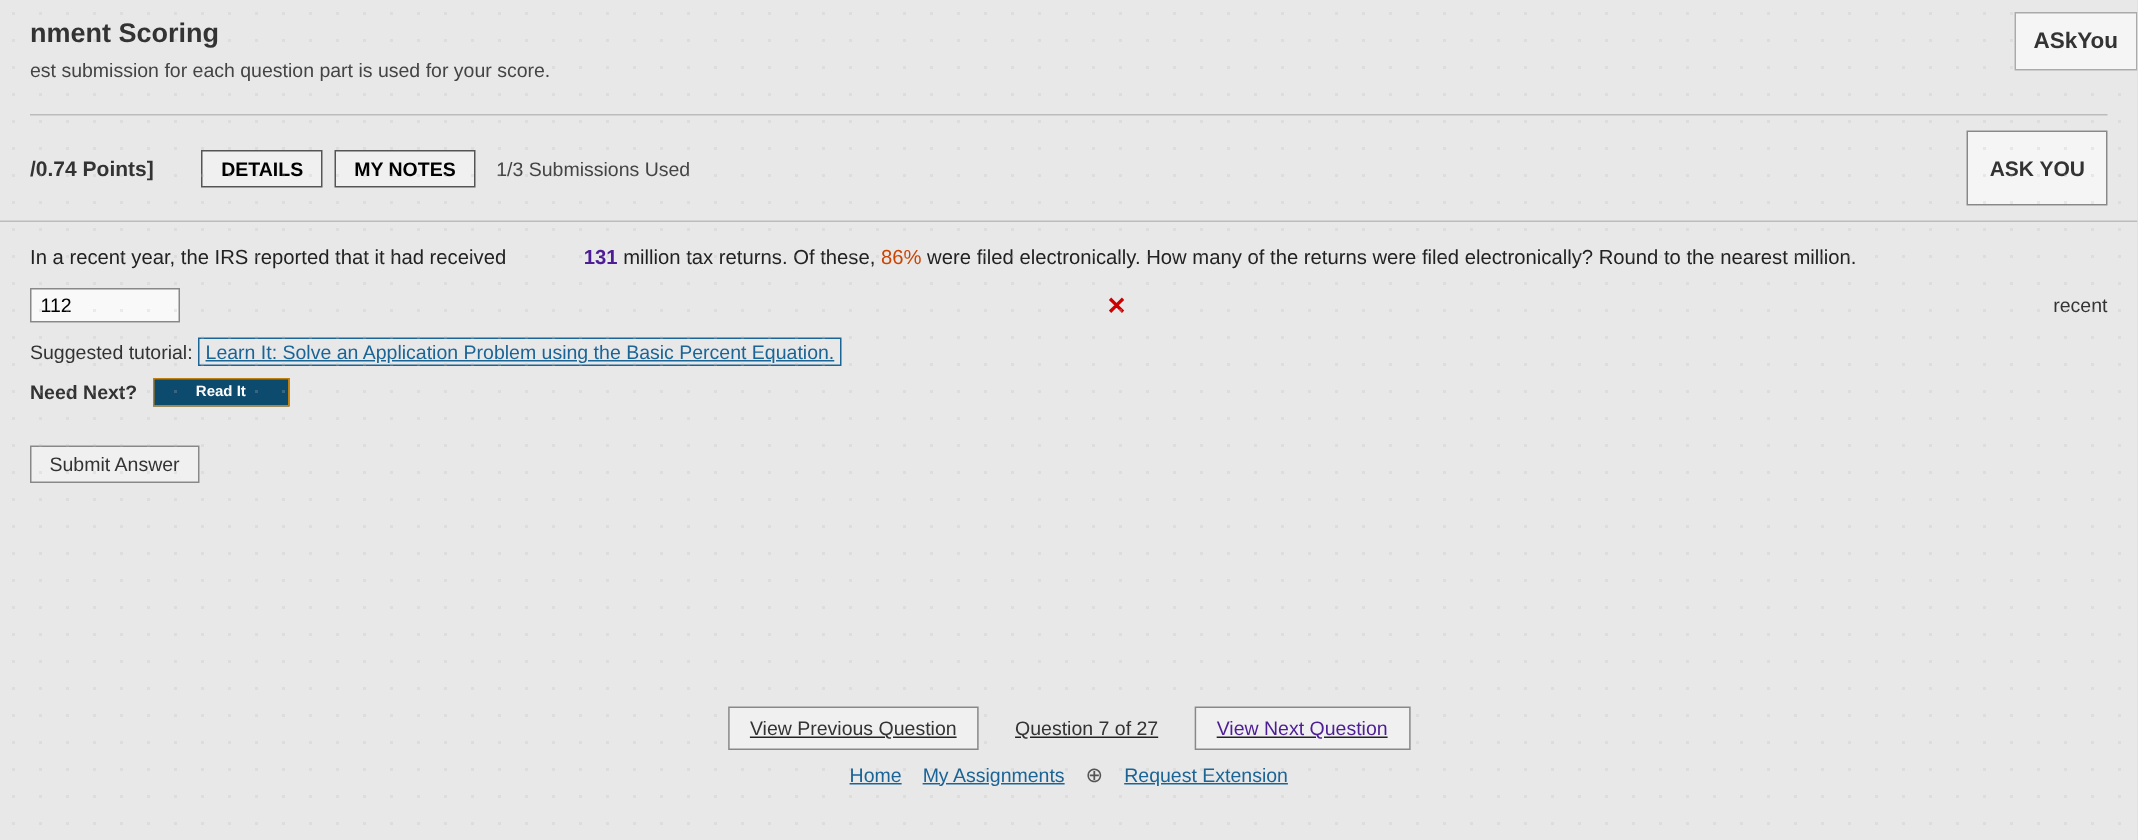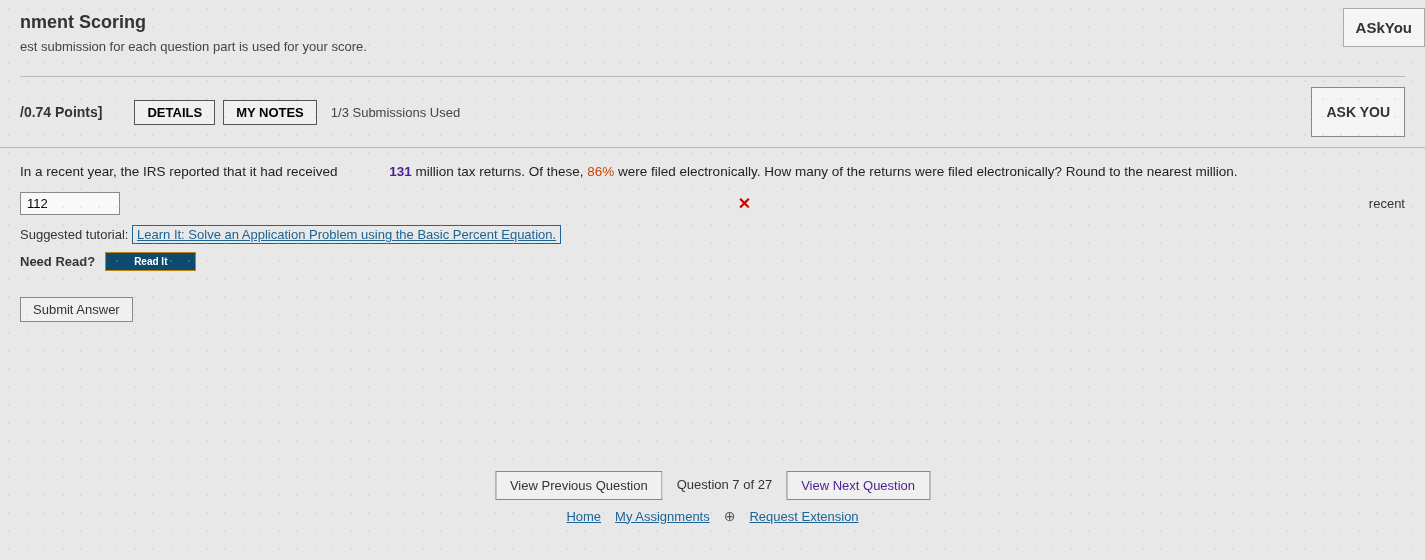--- a/index.html
+++ b/index.html
@@ -211,22 +211,23 @@
       cursor: pointer;
       color: #333;
     }
 
     .nav-section {
       position: absolute;
       bottom: 60px;
       left: 50%;
       transform: translateX(-50%);
       display: flex;
-      align-items: flex-start;
-      gap: 0;
+      align-items: center;
+      gap: 10px;
+      text-decoration: underline;
     }
 
     .btn-view-prev {
       border: 1px solid #888;
       background: #f0f0f0;
       padding: 6px 14px;
       font-size: 13px;
       cursor: pointer;
       color: #333;
     }
@@ -320,21 +321,21 @@
       <span class="wrong-icon">✕</span>
       <span class="unit-label">recent</span>
     </div>
 
     <div class="suggested-tutorial">
       <span>Suggested tutorial:</span>
       <span class="tutorial-link">Learn It: Solve an Application Problem using the Basic Percent Equation.</span>
     </div>
 
     <div class="need-help-row">
-      <span class="need-help-label">Need Read?</span>
+      <span class="need-help-label">Need Next?</span>
       <button class="btn-read-it">Read It</button>
     </div>
   </div>
 
   <div class="submit-section">
     <button class="btn-submit">Submit Answer</button>
   </div>
 
   <div class="nav-section">
     <button class="btn-view-prev">View Previous Question</button>

